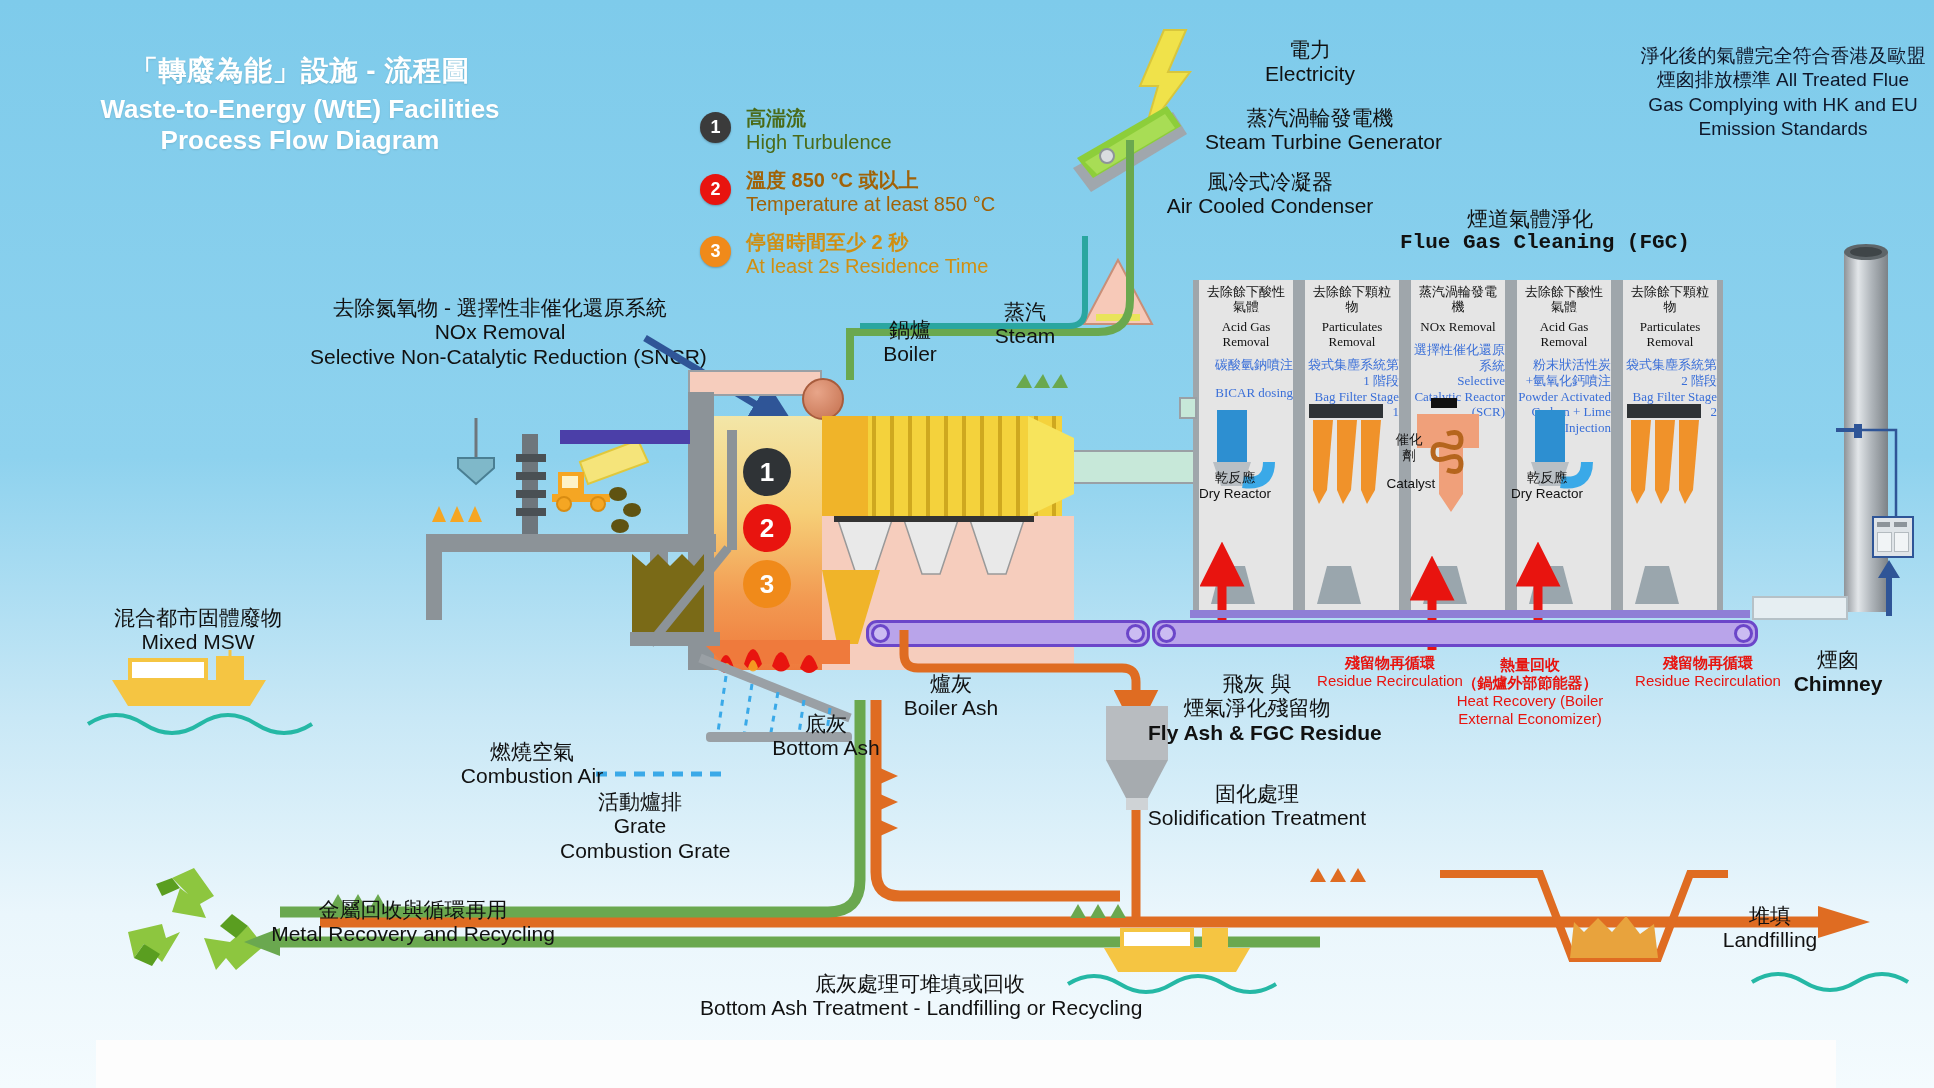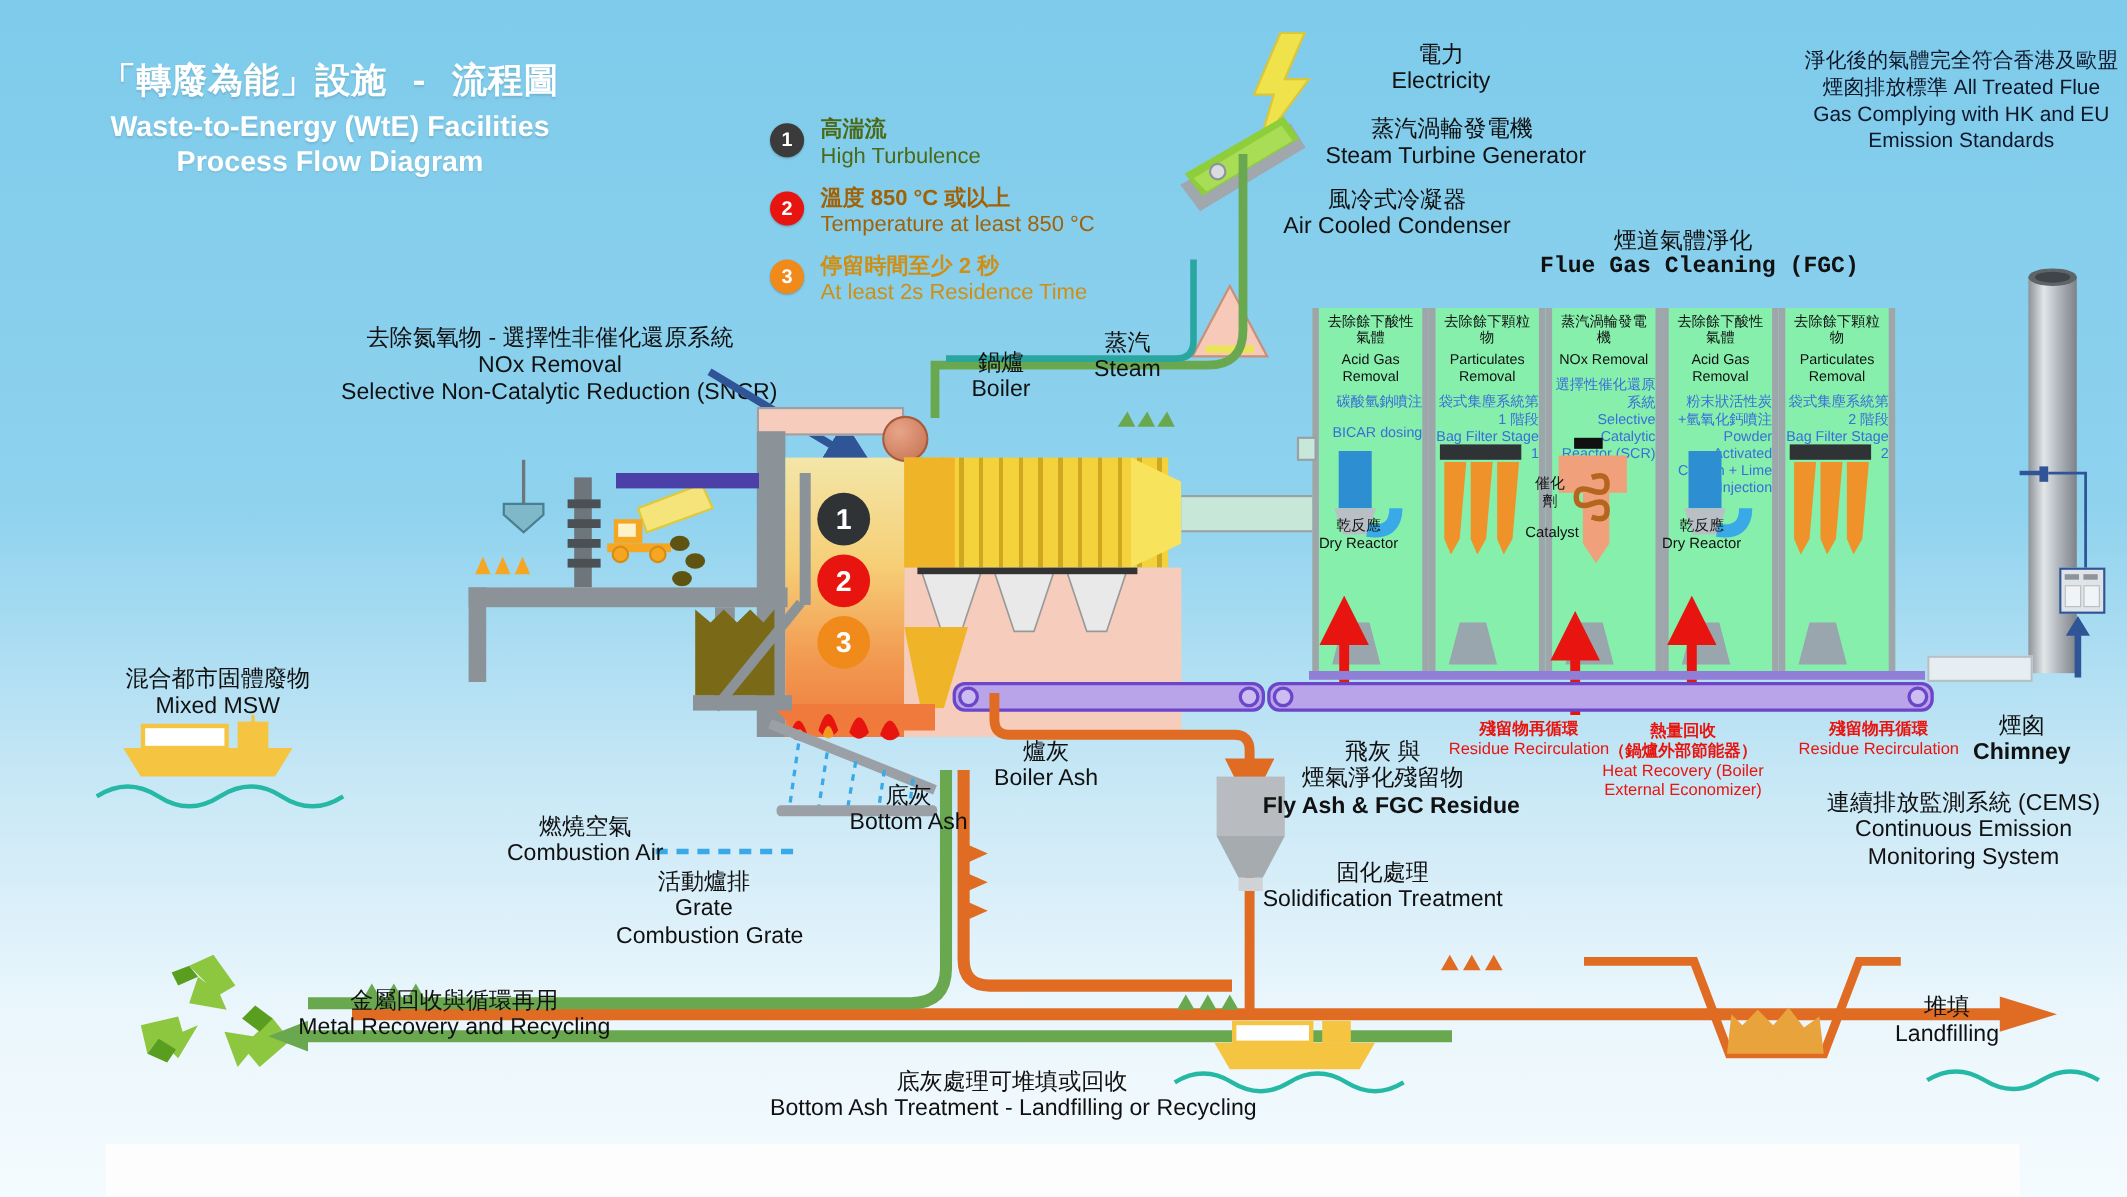--- a/index.html
+++ b/index.html
@@ -11,38 +11,38 @@
   }
   .stage{position:absolute;inset:0;}
   .abs{position:absolute;}
   .lbl{position:absolute;color:#111;line-height:1.16;text-align:center;white-space:nowrap;}
   .lbl .zh{display:block;font-size:21px;}
   .lbl .en{display:block;font-size:21px;}
 
   
   #title{left:60px;top:52px;width:480px;text-align:center;color:#fff;
          font-weight:bold;text-shadow:0 1px 2px rgba(0,0,0,.12);}
-  #title .t1{display:block;font-size:32px;letter-spacing:.5px;font-family:Liberation Mono, monospace;}
+  #title .t1{display:block;font-size:28px;letter-spacing:.5px;}
   #title .t2{display:block;font-size:26px;margin-top:4px;}
   #title .t3{display:block;font-size:26px;}
 
   
   #legend{left:700px;top:90px;}
   .lg-row{position:relative;margin-bottom:8px;height:54px;}
   .lg-badge{position:absolute;left:0;top:6px;width:31px;height:31px;border-radius:50%;
             color:#fff;font-weight:bold;font-size:18px;display:flex;align-items:center;
             justify-content:center;box-shadow:0 1px 2px rgba(0,0,0,.25);}
   .lg-txt{margin-left:46px;line-height:1.2;white-space:nowrap;}
   .lg-txt .zh{display:block;font-size:20px;font-weight:bold;}
   .lg-txt .en{display:block;font-size:20px;}
 
   
   .fgc-wrap{position:absolute;left:1193px;top:280px;width:547px;height:330px;}
-  .fgc-col{position:absolute;top:0;width:94px;height:330px;background:#86efac;
-           border-left:6px solid #9fa6ab;border-right:6px solid #9fa6ab;}
+  .fgc-col{position:absolute;top:0;width:94px;height:330px;background:#e5e5e5;
+           border-left:6px solid #9fa6ab;border-right:6px solid #9fa6ab;font-family:Liberation Serif, serif;}
   .fgc-col .hd{font-size:13px;color:#111;text-align:center;line-height:1.18;padding:4px 2px 0;}
   .fgc-col .sub{font-size:13px;color:#3a6fd8;text-align:right;line-height:1.2;margin-top:8px;}
   .fgc-note{position:absolute;font-size:13.5px;color:#111;text-align:center;line-height:1.18;}
   .redlbl{position:absolute;color:#e8140f;font-size:15px;line-height:1.2;text-align:center;white-space:nowrap;}
   .redlbl .zh{display:block;font-weight:bold;}
 
   .belt{position:absolute;height:21px;background:#b9a4ea;border:3px solid #6b46c9;border-radius:11px;}
   .belt::before,.belt::after{content:"";position:absolute;top:1px;width:13px;height:13px;
       border-radius:50%;background:#cbbcf2;border:3px solid #6b46c9;}
   .belt::before{left:2px;} .belt::after{right:2px;}
@@ -490,25 +490,20 @@
   </svg>
   <div class="abs" style="left:1872px;top:516px;width:38px;height:38px;border:2px solid #2f5597;background:#dfe4e8;">
     <div class="abs" style="left:3px;top:4px;width:13px;height:5px;background:#8d949a;"></div>
     <div class="abs" style="left:20px;top:4px;width:13px;height:5px;background:#8d949a;"></div>
     <div class="abs" style="left:3px;top:14px;width:13px;height:18px;background:#f1f4f6;border:1px solid #b4bbc0;"></div>
     <div class="abs" style="left:20px;top:14px;width:13px;height:18px;background:#f1f4f6;border:1px solid #b4bbc0;"></div>
   </div>
   <svg class="abs" style="left:1878px;top:560px;" width="24" height="56">
     <polygon points="11,0 22,18 14,18 14,56 8,56 8,18 0,18" fill="#2f5597"></polygon>
   </svg>
-  <div class="lbl" style="left:1650px;top:718px;width:270px;">
-    <span class="zh">連續排放監測系統 (CEMS)</span>
-    <span class="en">Continuous Emission</span>
-    <span class="en">Monitoring System</span>
-  </div>
   <div class="abs" style="left:1752px;top:596px;width:92px;height:20px;background:#e6eef2;border:2px solid #b6c1c7;"></div>
 
   <svg class="abs" style="left:128px;top:866px;" width="150" height="116">
     <g fill="#8dc63f">
       <path d="M44,12 L66,2 L86,30 L72,38 L78,52 L44,46 L52,22 L60,28z"></path>
       <path d="M6,92 L0,66 L34,58 L38,72 L52,66 L34,96 L16,78z"></path>
       <path d="M120,60 L136,80 L108,104 L98,92 L88,104 L76,72 L102,76z"></path>
     </g>
     <g fill="#5a9e20">
       <path d="M44,12 L52,22 L34,30 L28,18z"></path>

